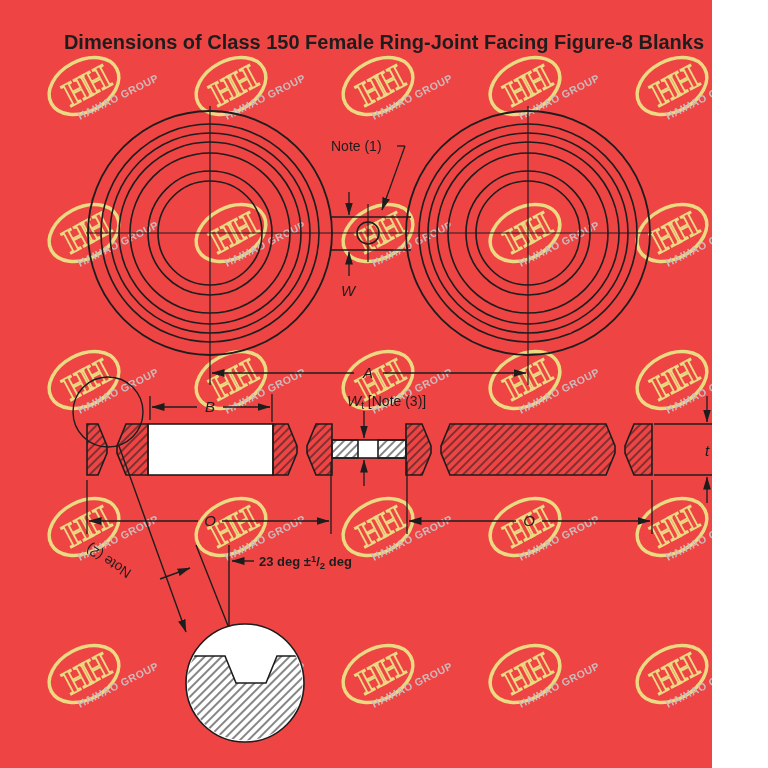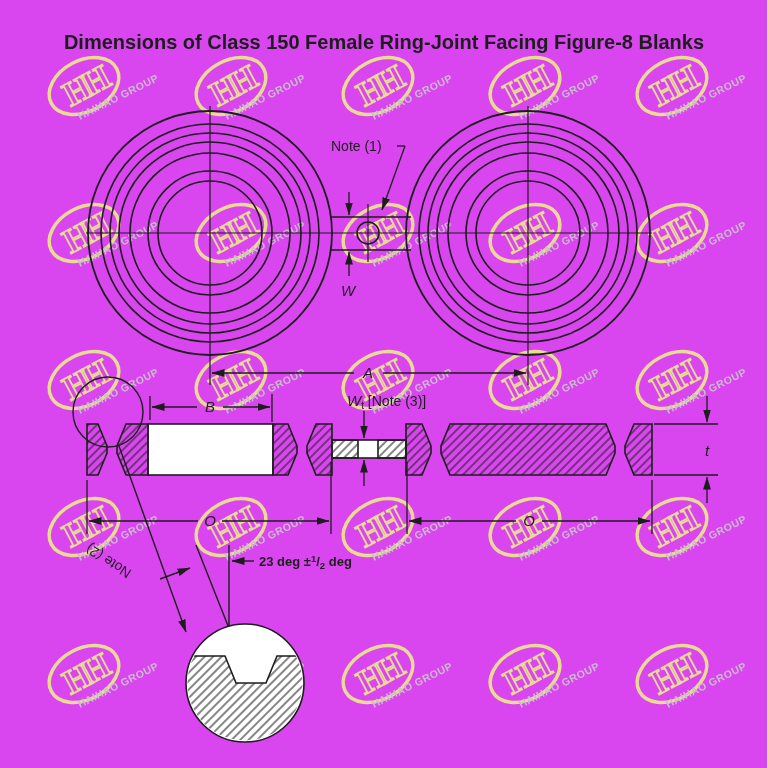--- a/index.html
+++ b/index.html
@@ -1,16 +1,16 @@
 <!DOCTYPE html>
 <html><head>
 <meta charset="utf-8">
 <style>
   html,body{margin:0;padding:0;background:#ffffff;}
-  .page{position:relative;width:767px;height:768px;background:#d946ef;overflow:hidden;
+  .page{position:relative;width:712px;height:768px;background:#ef4444;overflow:hidden;
         font-family:"Liberation Sans", sans-serif;text-decoration:underline;}
   svg text{font-family:"Liberation Sans", sans-serif;}
   .title-text{font-size:20px;font-weight:bold;}
   .dim-letter{font-size:15px;font-style:italic;}
   .note-text{font-size:14px;}
   .angle-text{font-size:13px;font-weight:bold;}
   .wm-hh{font-family:"Liberation Serif", serif;font-size:34px;font-weight:bold;letter-spacing:-5px;}
   .wm-brand{font-size:10.5px;font-weight:bold;letter-spacing:0.5px;}
 </style>
 </head>

